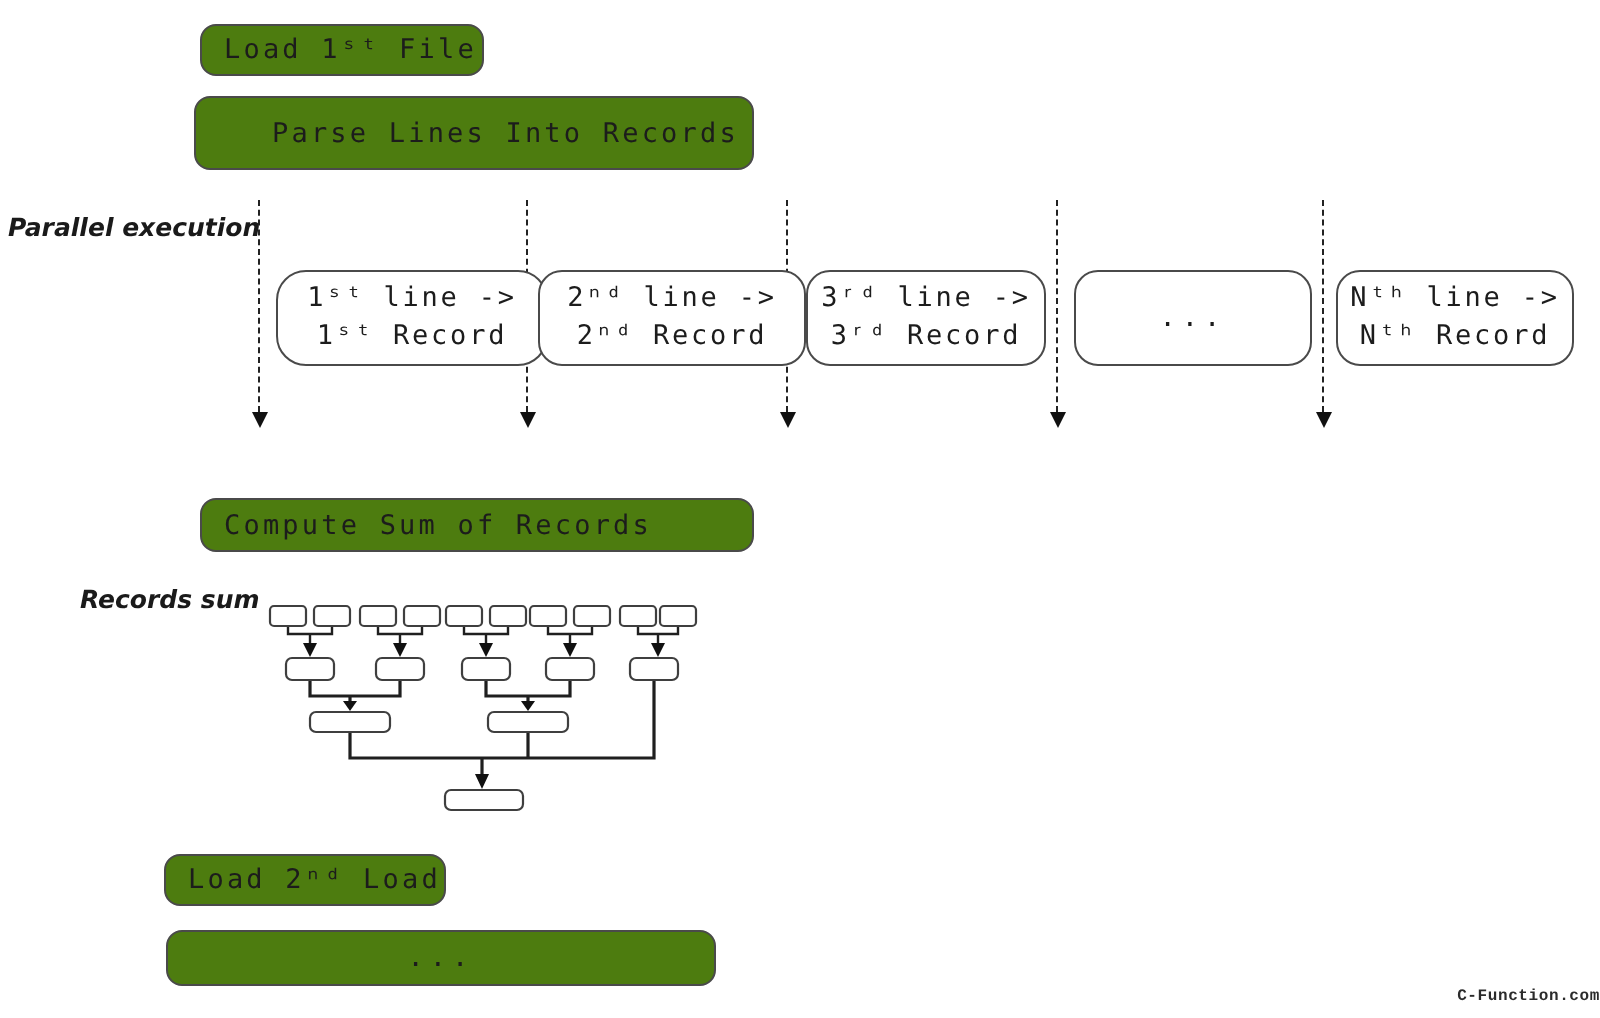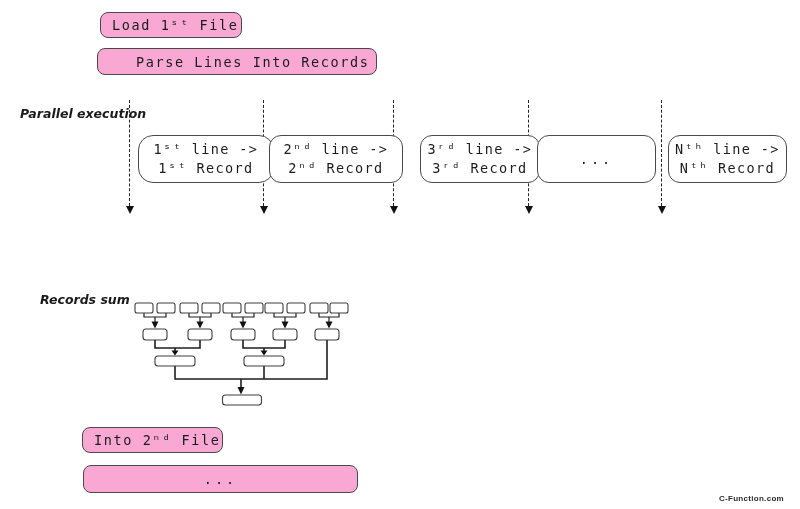--- a/index.html
+++ b/index.html
@@ -4,44 +4,44 @@
 <style>
   html,body { margin:0; padding:0; background:#ffffff; }
   #stage {
     position:relative; width:800px; height:509px; background:#ffffff;
     overflow:hidden;
     font-family:"DejaVu Sans Mono","Liberation Mono","DejaVu Sans",monospace;
     color:#1c1c1c;
   }
   
   .fbox {
-    position:absolute; box-sizing:border-box; background:#f9a8d4;
+    position:absolute; box-sizing:border-box; background:#4d7c0f;
     border:1.4px solid #4a4a4a; border-radius:8px;
     display:flex; align-items:center;
     font-size:13.5px; letter-spacing:1.6px; white-space:pre-line;
   }
   .fbox.pad { padding-left:11px; }
   .fbox.center { justify-content:center; text-align:center; }
 
   #box-load-first  { left:100px; top:12px;  width:142px; height:26px; }
-  #box-parse       { left:97px;  top:48px;  width:280px; height:27px;padding-left:38px; }
+  #box-parse       { left:97px;  top:48px;  width:280px; height:37px;padding-left:38px; }
   #box-compute     { left:100px; top:249px; width:277px; height:27px; }
   #box-load-second { left:82px;  top:427px; width:141px; height:26px; }
   #box-continue    { left:83px;  top:465px; width:275px; height:28px; letter-spacing:3px; }
 
   
   .worker {
     position:absolute; top:135px; height:48px; box-sizing:border-box;
     background:#fff; border:1.4px solid #4a4a4a; border-radius:12px;
     display:flex; align-items:center; justify-content:center; text-align:center;
     font-size:13.5px; line-height:19px; letter-spacing:1.4px; white-space:pre-line;
   }
   #worker-0 { left:138px; width:136px;border-radius:15px; }
   #worker-1 { left:269px; width:134px; }
-  #worker-2 { left:420px; width:120px; }
+  #worker-2 { left:403px; width:120px; }
   #worker-3 { left:537px; width:119px; letter-spacing:3px; }
   #worker-4 { left:668px; width:119px; }
 
   
   .darrow {
     position:absolute; top:100px; height:106px; width:0;
     border-left:1.6px dashed #222222;
   }
   .darrow::after {
     content:""; position:absolute; bottom:-8px; left:-4px;
@@ -52,28 +52,28 @@
   #darrow-0 { left:129px; } #darrow-1 { left:263px; } #darrow-2 { left:393px; }
   #darrow-3 { left:528px; } #darrow-4 { left:661px; }
 
   
   .side-label {
     position:absolute;
     font-family:"DejaVu Sans","Liberation Sans",sans-serif;
     font-style:italic; font-weight:600; font-size:12.5px; color:#1a1a1a;
     white-space:nowrap;
   }
-  #label-parallel-execution { left:20px; top:106px; }
+  #label-parallel-execution { left:4px; top:106px; }
   #label-parallel-sum       { left:40px; top:292px; }
 
   #sum-tree { position:absolute; left:130px; top:300px; }
 
   #watermark {
-    position:absolute; right:16px; top:494px;
-    font-family:Liberation Sans, sans-serif;
+    position:absolute; right:0; top:494px;
+    font-family:Liberation Mono, monospace;
     font-size:8px; font-weight:700; color:#2b2b2b; letter-spacing:0.3px;
   }
 </style>
 </head>
 <body>
 
 <div id="stage">
 
   <div class="fbox pad" id="box-load-first">Load 1ˢᵗ File</div>
 
@@ -90,20 +90,21 @@
   <div class="worker" id="worker-0">1ˢᵗ line -&gt;
 1ˢᵗ Record</div>
   <div class="worker" id="worker-1">2ⁿᵈ line -&gt;
 2ⁿᵈ Record</div>
   <div class="worker" id="worker-2">3ʳᵈ line -&gt;
 3ʳᵈ Record</div>
   <div class="worker" id="worker-3">...</div>
   <div class="worker" id="worker-4">Nᵗʰ line -&gt;
 Nᵗʰ Record</div>
 
+  <div class="fbox pad" id="box-compute">Compute Sum of Records</div>
 
   <div class="side-label" id="label-parallel-sum">Records sum</div>
 
   <svg id="sum-tree" width="225" height="110" viewBox="0 0 225 110">
     <g stroke="#1f1f1f" fill="none" stroke-width="1.2">
       <path d="M14,13 V17 H36 V13 M25,17 V22"></path>
       <path d="M59,13 V17 H81 V13 M70,17 V22"></path>
       <path d="M102,13 V17 H124 V13 M113,17 V22"></path>
       <path d="M144,13 V17 H166 V13 M155,17 V22"></path>
       <path d="M189,13 V17 H209 V13 M199,17 V22"></path>
@@ -144,18 +145,18 @@
       <rect x="58" y="29" width="24" height="11" rx="3"></rect>
       <rect x="101" y="29" width="24" height="11" rx="3"></rect>
       <rect x="143" y="29" width="24" height="11" rx="3"></rect>
       <rect x="185" y="29" width="24" height="11" rx="3"></rect>
       <rect x="25" y="56" width="40" height="10" rx="3"></rect>
       <rect x="114" y="56" width="40" height="10" rx="3"></rect>
       <rect x="92.5" y="95" width="39" height="10" rx="3"></rect>
     </g>
   </svg>
 
-  <div class="fbox pad" id="box-load-second">Into 2ⁿᵈ File</div>
+  <div class="fbox pad" id="box-load-second">Load 2ⁿᵈ Load</div>
 
   <div class="fbox center" id="box-continue">...</div>
 
   <div id="watermark">C-Function.com</div>
 </div>
 
 </body></html>

